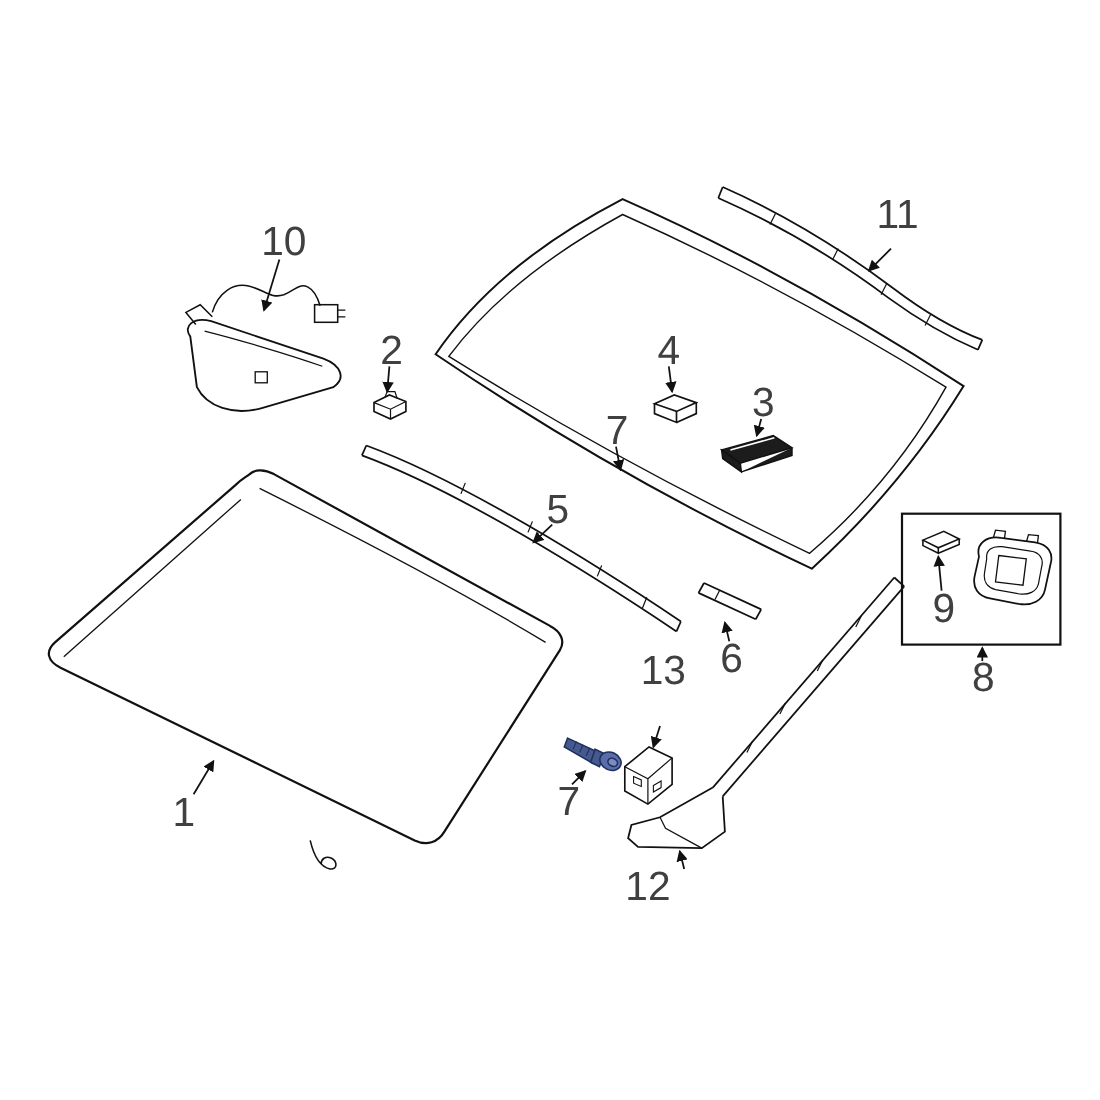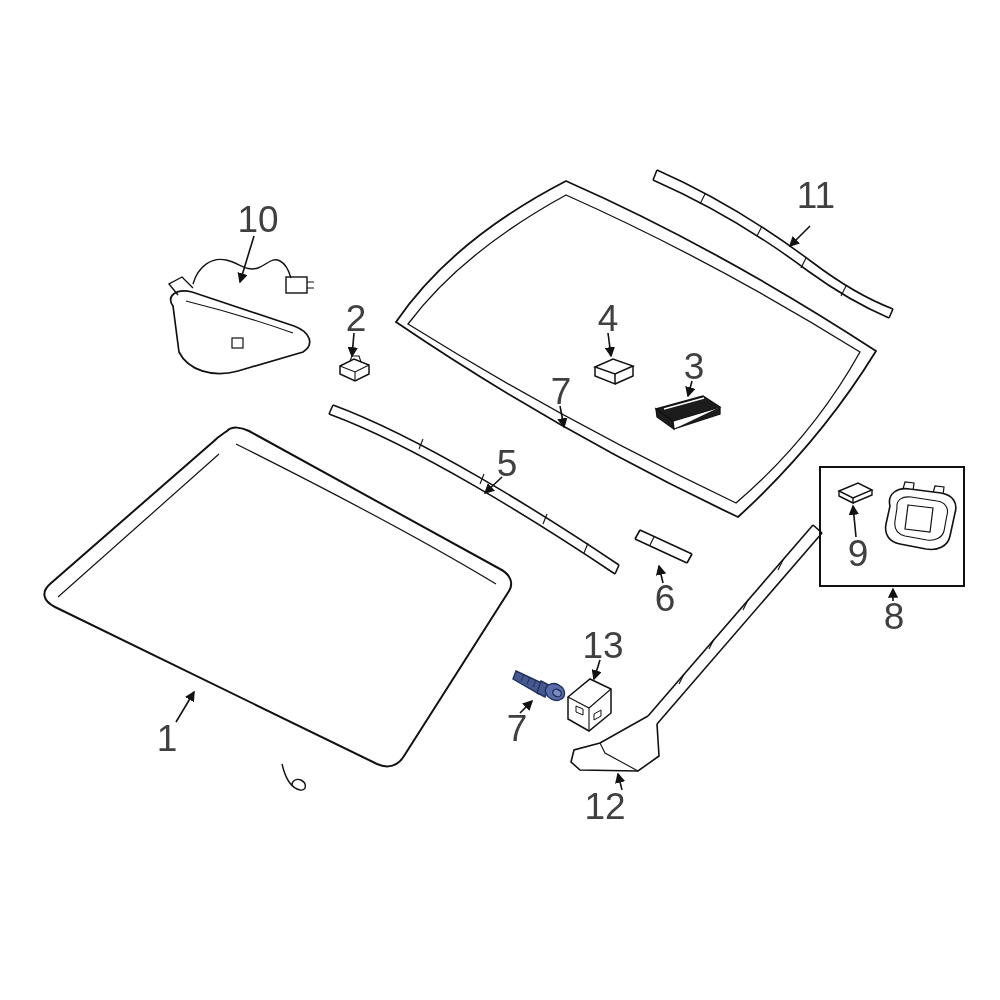--- a/index.html
+++ b/index.html
@@ -165,17 +165,17 @@
   <div class="lbl" style="left:356px;top:318px">2</div>
   <div class="lbl" style="left:694px;top:366px">3</div>
   <div class="lbl" style="left:608px;top:318px">4</div>
   <div class="lbl" style="left:507px;top:463px">5</div>
   <div class="lbl" style="left:665px;top:598px">6</div>
   <div class="lbl" style="left:561px;top:391px">7</div>
   <div class="lbl" style="left:894px;top:616px">8</div>
   <div class="lbl" style="left:858px;top:553px">9</div>
   <div class="lbl" style="left:258px;top:219px">10</div>
   <div class="lbl" style="left:816px;top:195px">11</div>
-  <div class="lbl" style="left:605px;top:806px">12</div>
-  <div class="lbl" style="left:603px;top:645px">13</div>
+  <div class="lbl" style="left:589px;top:806px">12</div>
+  <div class="lbl" style="left:603px;top:609px">13</div>
   <div class="lbl" style="left:517px;top:728px">7</div>
 
 </div>
 
 </body></html>

